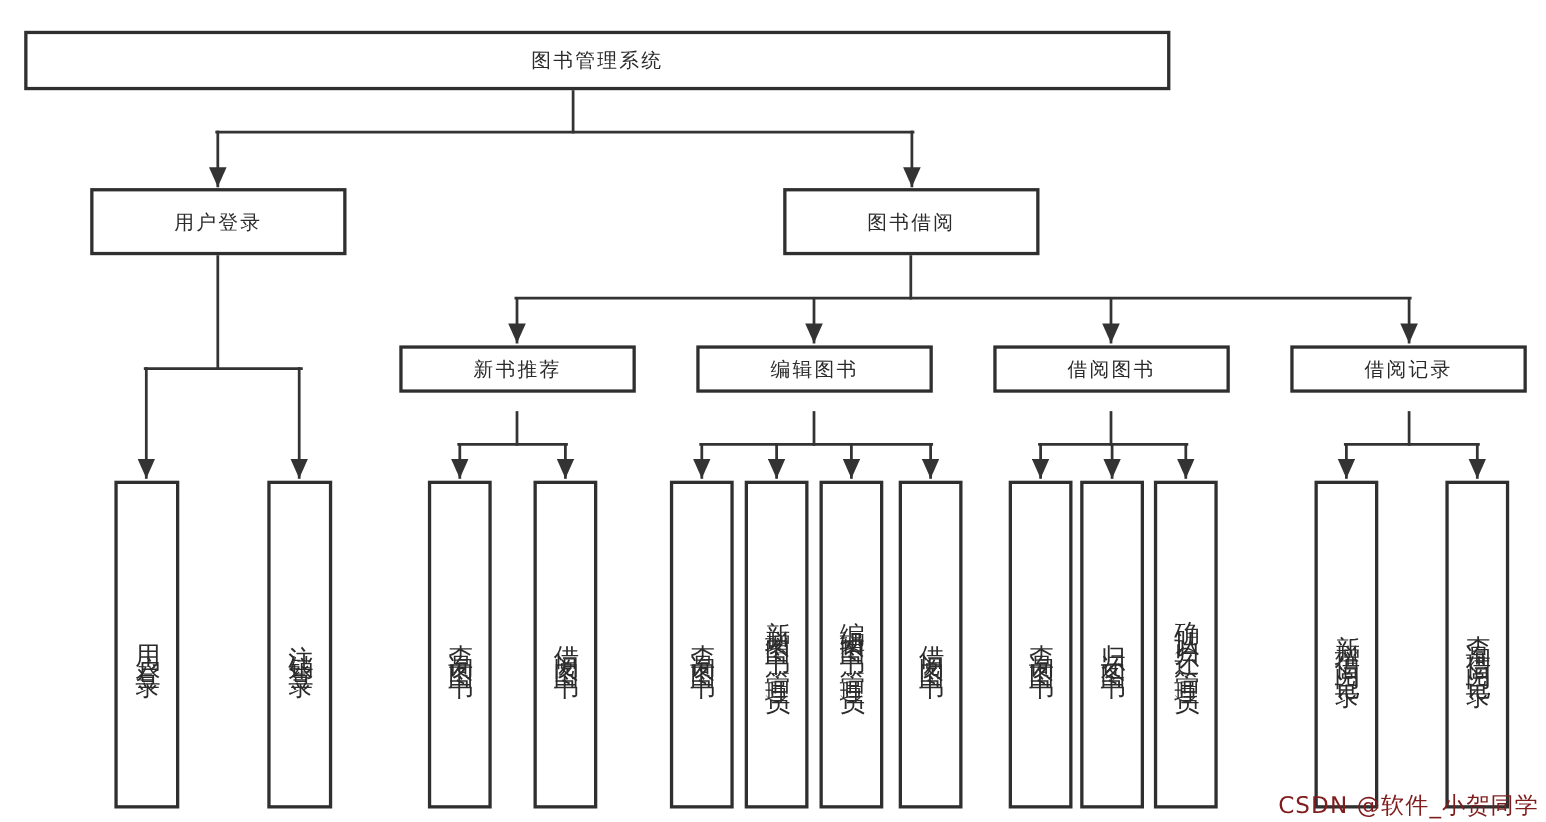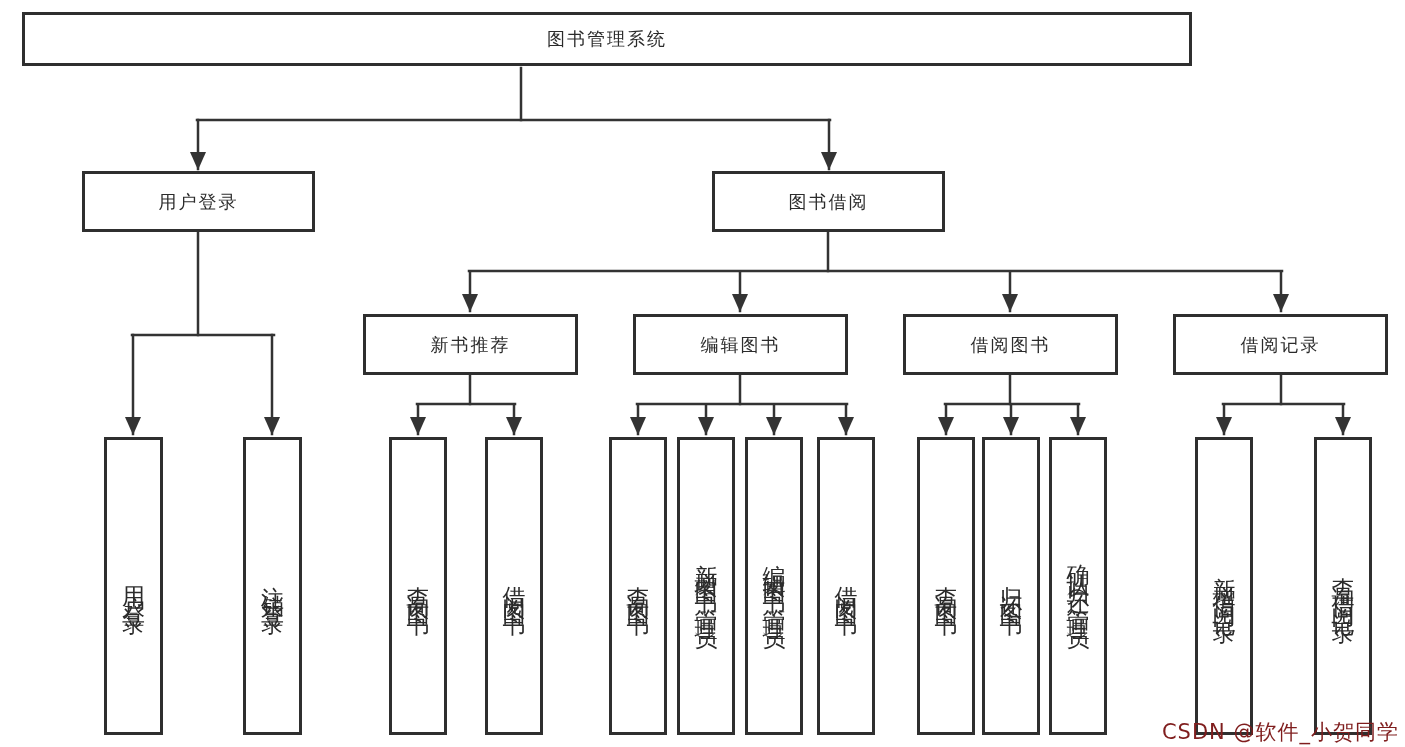--- a/index.html
+++ b/index.html
@@ -9,23 +9,23 @@
     font-family:"DejaVu Sans","Liberation Sans",sans-serif;
     color:#2b2b2b;
   }
   .connectors { position:absolute; left:0; top:0; width:1405px; height:747px; }
   .box {
     position:absolute; box-sizing:border-box;
     border:3px solid #2f2f2f; background:#ffffff;
     display:flex; align-items:center; justify-content:center;
     text-align:center;
   }
-  .root  { left:22px;  top:12px;  width:1170px; height:54px; font-size:18px; letter-spacing:2px; }
+  .root  { left:22px;  top:28px;  width:1042px; height:54px; font-size:18px; letter-spacing:2px; }
   .l2    { top:171px; height:61px; width:233px; font-size:18px; letter-spacing:2px; }
-  .l3    { top:314px; height:61px; width:215px; font-size:18px; letter-spacing:2px; }
+  .l3    { top:314px; height:43px; width:215px; font-size:18px; letter-spacing:2px; }
   .vbox  { top:437px; height:298px; }
   .vbox span {
     writing-mode:vertical-rl; text-orientation:mixed;
     font-size:23px; line-height:1; letter-spacing:9px;
     white-space:nowrap;
   }
   .watermark {
     position:absolute; right:6px; bottom:1px;
     font-size:21px; color:#7f1d1d; letter-spacing:1px;
     z-index:5; white-space:nowrap;

